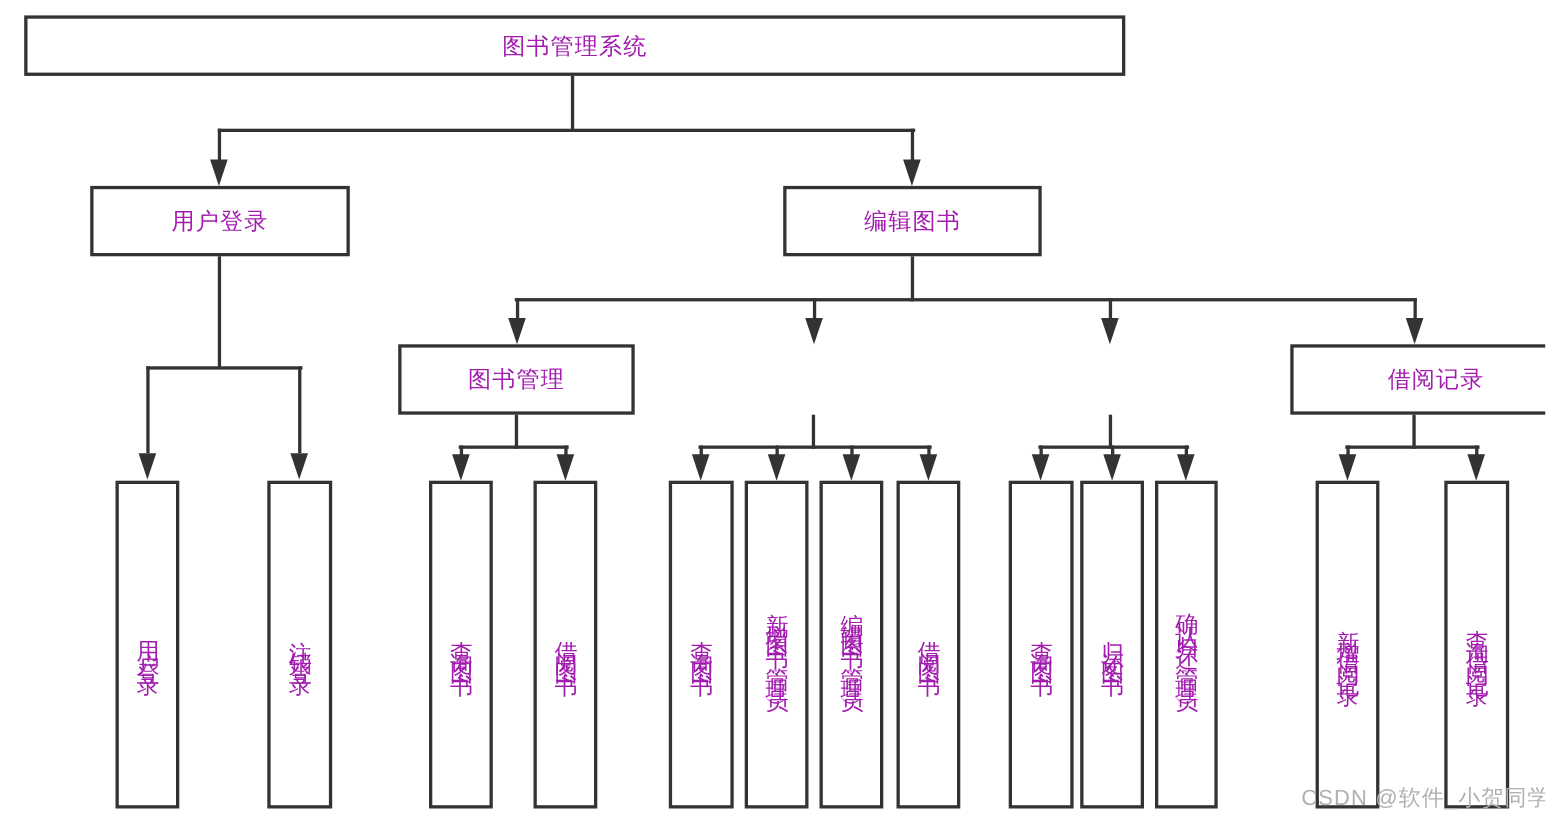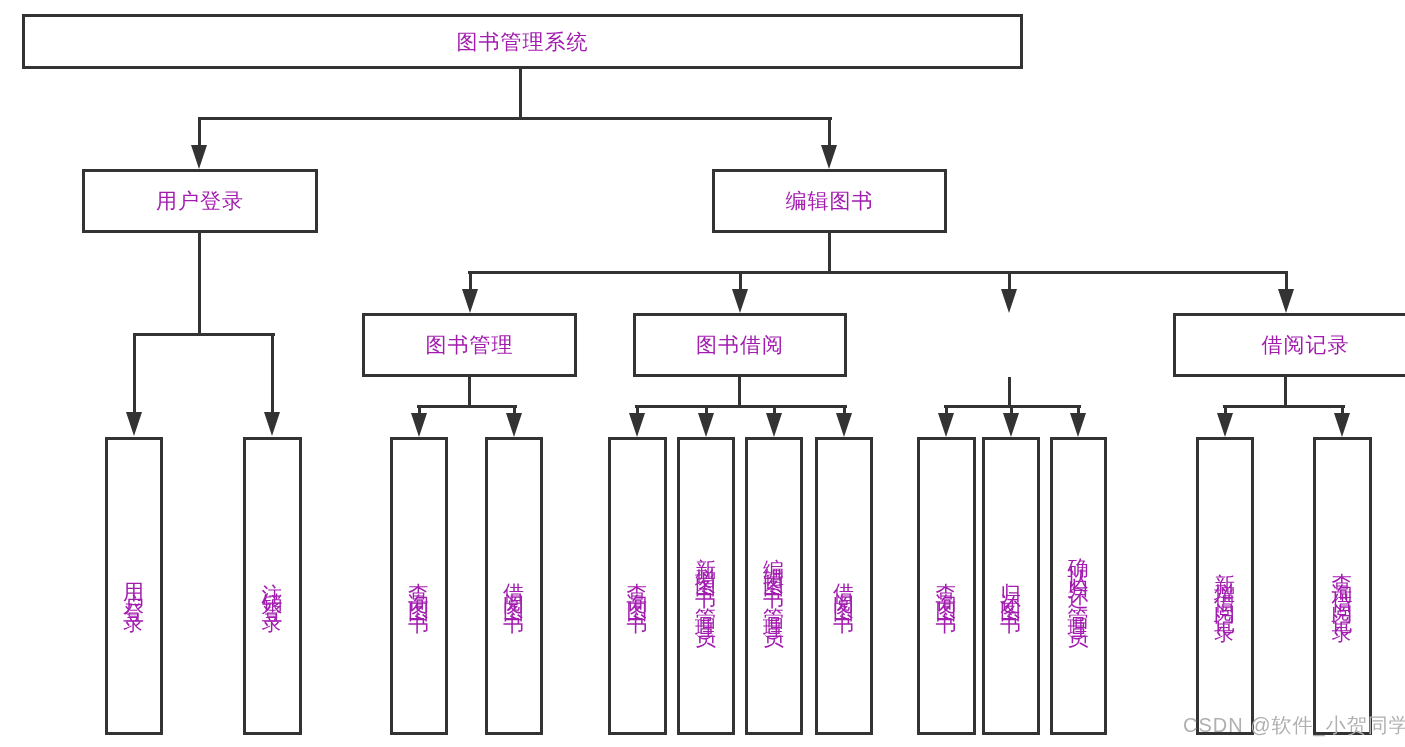--- a/index.html
+++ b/index.html
@@ -60,23 +60,20 @@
 
   <div class="node" style="left:82px;top:169px;width:236px;height:64px;">
     <span>用户登录</span>
   </div>
   <div class="node" style="left:712px;top:169px;width:235px;height:64px;">
     <span>编辑图书</span>
   </div>
 
   <div class="node" style="left:362px;top:313px;width:215px;height:64px;">
     <span>图书管理</span>
-  </div>
-  <div class="node" style="left:633px;top:313px;width:214px;height:64px;">
-    <span>图书借阅</span>
   </div>
   <div class="node" style="left:1173px;top:313px;width:265px;height:64px;">
     <span>借阅记录</span>
   </div>
 
   <div class="node vnode" style="left:105px;top:437px;width:58px;height:298px;">
     <span class="vtext">用户登录</span>
   </div>
   <div class="node vnode" style="left:243px;top:437px;width:59px;height:298px;">
     <span class="vtext">注销登录</span>

